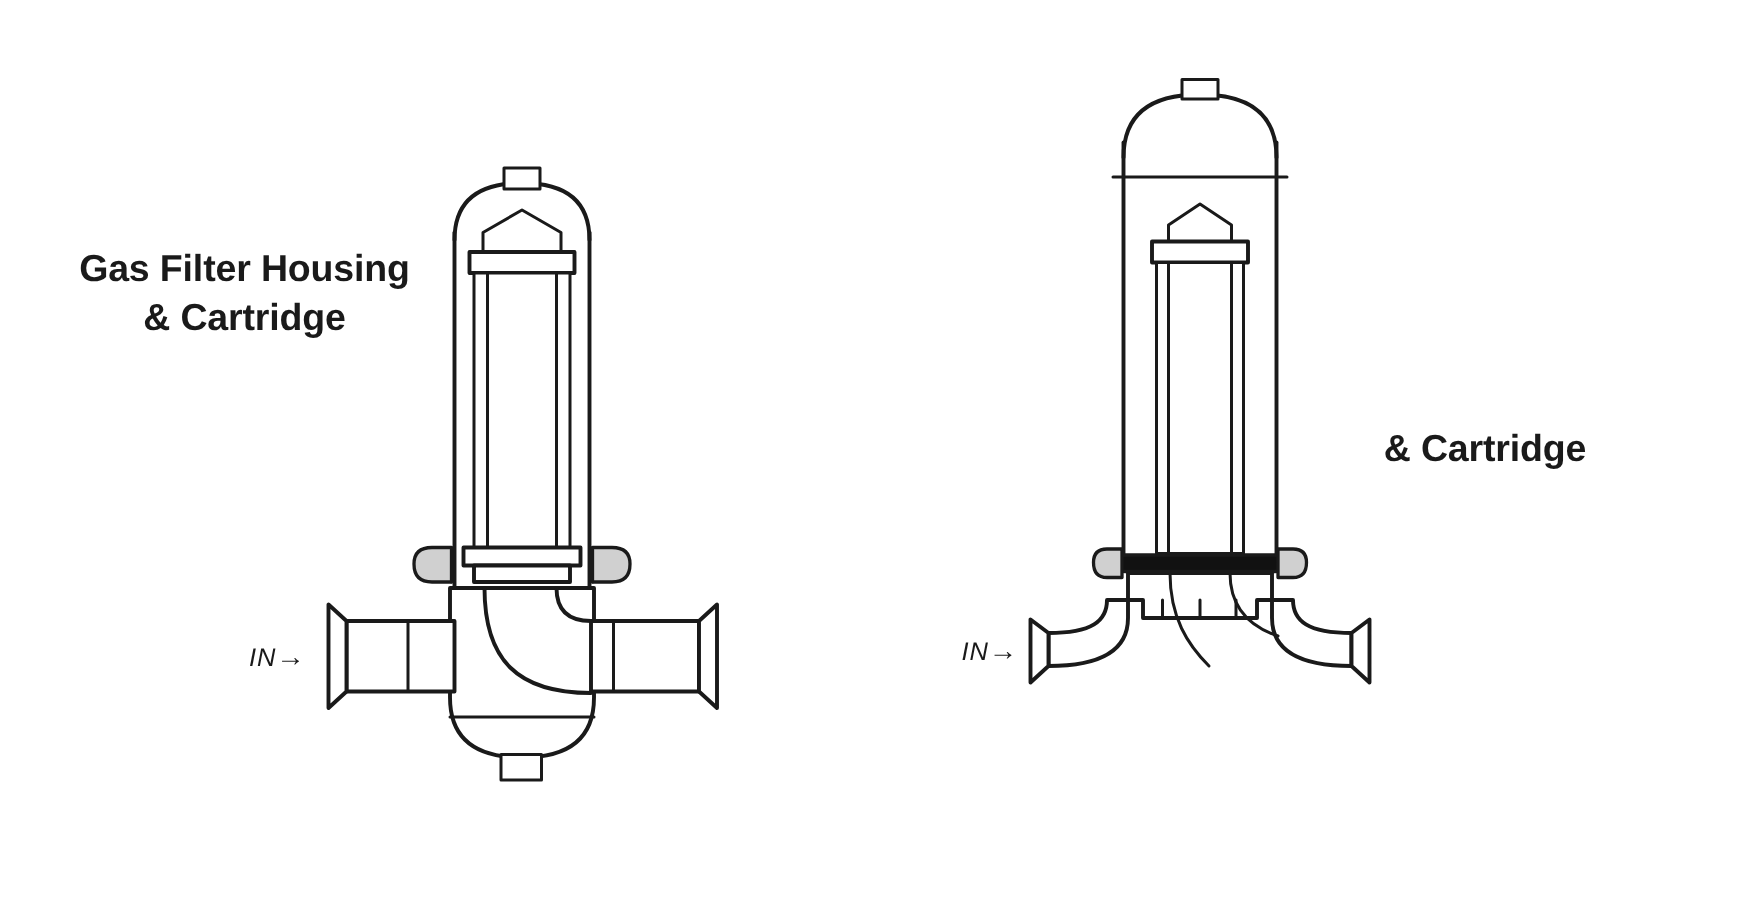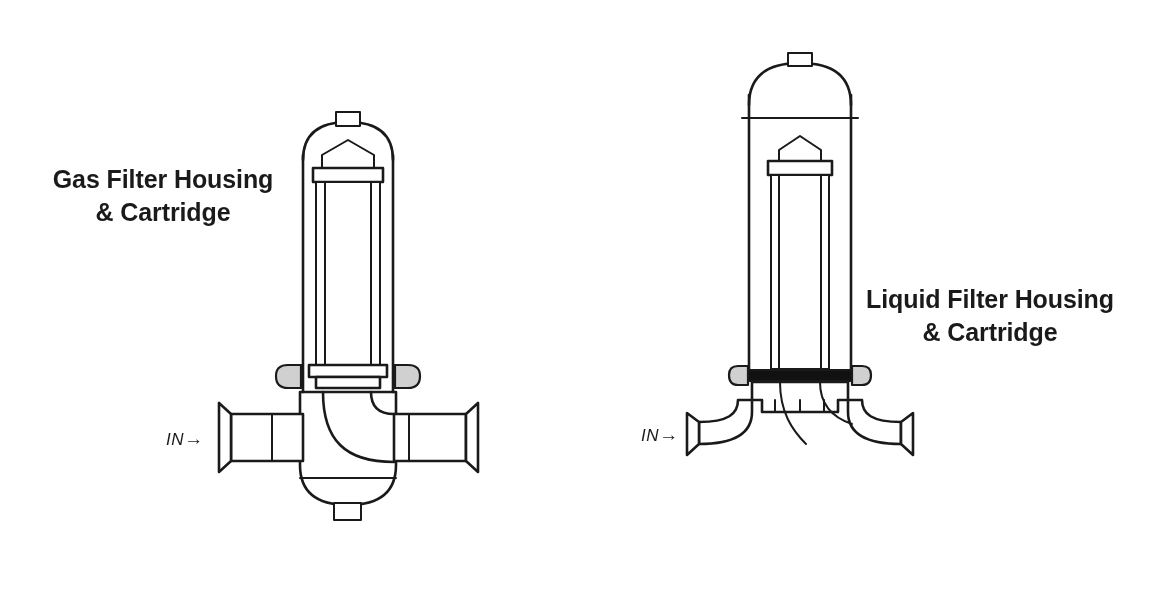--- a/index.html
+++ b/index.html
@@ -189,21 +189,20 @@
       </g>
     </g>
   </svg>
 
   <div class="label-block" id="label-gas">
     <span class="label-line">Gas Filter Housing</span>
     <span class="label-line">&amp; Cartridge</span>
   </div>
 
   <div class="label-block" id="label-liquid">
-    <span class="label-line">Liquid Filter Housing</span>
     <span class="label-line">&amp; Cartridge</span>
   </div>
 
   <div class="flow-tag" id="flow-tag-gas">
     <span>IN</span><span class="arrow-glyph">→</span>
   </div>
 
   <div class="flow-tag" id="flow-tag-liquid">
     <span>IN</span><span class="arrow-glyph">→</span>
   </div>

